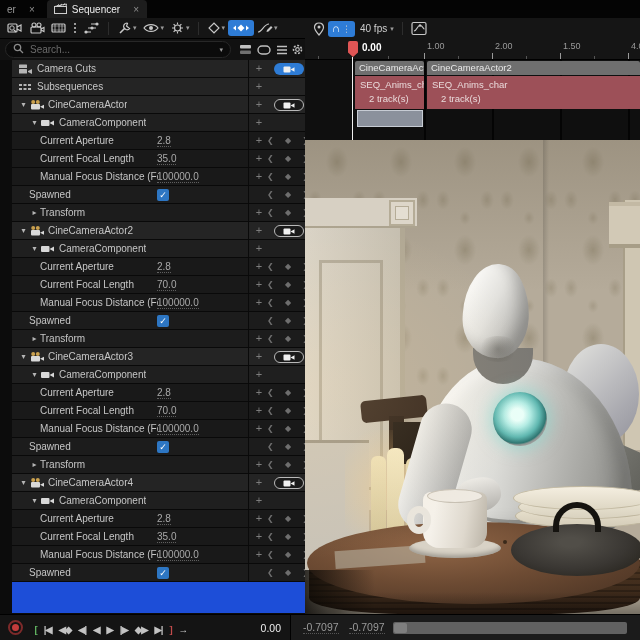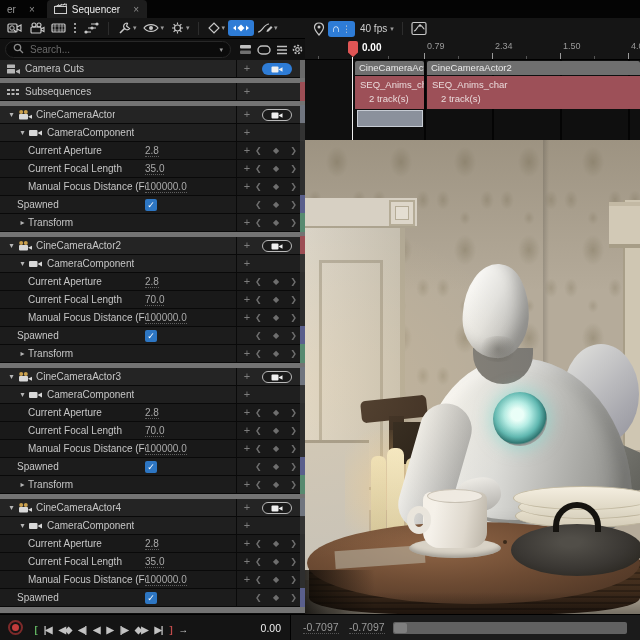--- a/index.html
+++ b/index.html
@@ -20,27 +20,27 @@
   #tb-right{position:absolute;left:310px;top:0;height:21px;display:flex;align-items:center}
   .fps{color:#cfcfcf;font-size:10px;margin:0 2px}
   .magnet{color:#fff;font-weight:bold;font-size:11px;line-height:11px}
   .vdots{color:#cfcfcf;font-size:9px;letter-spacing:0;margin-left:2px}
   
   #searchrow{position:absolute;left:0;top:39px;width:305px;height:21px;background:#111}
   #searchbox{position:absolute;left:5px;top:2px;width:226px;height:17px;background:#0b0b0b;border:1px solid #272727;border-radius:9px;display:flex;align-items:center;padding:0 7px;gap:6px;color:#6b6b6b;font-size:10px}
   #searchbox .grow{flex:1}
   .sricon{position:absolute;top:3px;width:15px;height:15px;display:flex;align-items:center;justify-content:center}
   
-  #tracks{position:absolute;left:0;top:60px;width:366px;height:553px;background:#737373;overflow:hidden}
+  #tracks{position:absolute;left:12px;top:60px;width:366px;height:553px;background:#1d4ed8;overflow:hidden}
   .row{position:relative;width:305px;height:18px;background:#191919;border-bottom:1px solid #090909;display:flex;align-items:center;font-size:10px;color:#c6c6c6;white-space:nowrap}
   .row::after{content:'';position:absolute;left:236px;top:0;height:100%;width:1px;background:#0a0a0a}
   .k-track,.k-actor{background:#242424}
   .k-component{background:#1f1f1f}
   .k-bool,.k-group{background:#1c1c1c}
-  .gap{margin-top:5px}
+  .gap{}
   .exp{width:11px;font-size:8px;color:#b5b5b5;text-align:center;flex:none}
   .ricon{width:15px;height:12px;margin-right:4px;flex:none}
   .rlabel{overflow:hidden;max-width:118px}
   .val{position:absolute;left:145px;color:#a9a9a9;font-size:10px;border-bottom:1px dotted #5f5f5f}
   .plus{position:absolute;left:241px;width:12px;text-align:center;color:#7d7d7d;font-size:11px;line-height:11px}
   .knav{position:absolute;left:255px;width:42px;display:flex;justify-content:space-between;color:#6e6e6e;font-size:8px}
   .campill{position:absolute;left:262px;top:3px;width:30px;height:12px;border-radius:6px;display:flex;align-items:center;justify-content:center}
   .campill.white{border:1px solid #b9b9b9;background:#1a1a1a}
   .campill.blue{background:#2e7cd6}
   .chk{position:absolute;left:145px;top:3px;width:12px;height:12px;background:#2d76c3;border-radius:2px;color:#fff;font-size:9px;line-height:12px;text-align:center}
@@ -576,23 +576,23 @@
           <span>◆</span>
           <span>❯</span>
         </span>
         <span class="strip" style="background:#5a5f8c"></span>
       </div>
     </div>
 
   <div id="right">
     <div id="ruler">
         <div class="tickM" style="left: 119px;"></div>
-        <div class="ticklab" style="left: 122px;">0.79</div>
+        <div class="ticklab" style="left: 122px;">1.00</div>
         <div class="tickM" style="left: 187px;"></div>
-        <div class="ticklab" style="left: 190px;">2.34</div>
+        <div class="ticklab" style="left: 190px;">2.00</div>
         <div class="tickM" style="left: 255px;"></div>
         <div class="ticklab" style="left: 258px;">1.50</div>
         <div class="tickM" style="left: 323px;"></div>
         <div class="ticklab" style="left: 326px;">4.0</div>
         <div class="tickm" style="left: 13px;"></div>
         <div class="tickm" style="left: 83px;"></div>
         <div class="tickm" style="left: 153px;"></div>
         <div class="tickm" style="left: 221px;"></div>
         <div class="tickm" style="left: 289px;"></div>
       </div>

